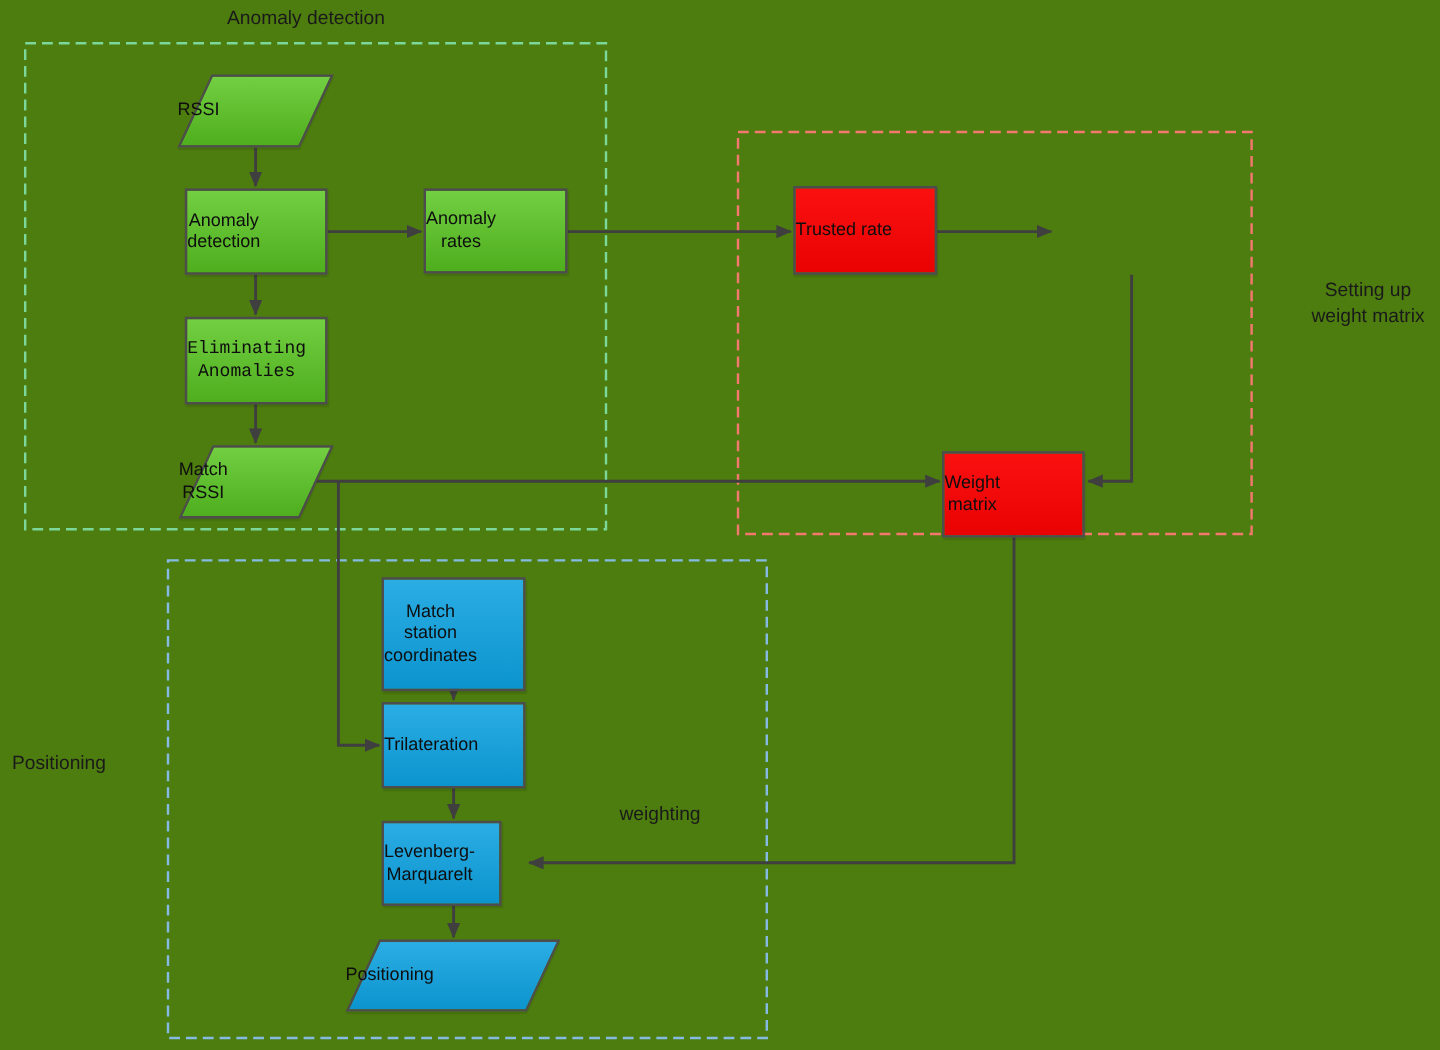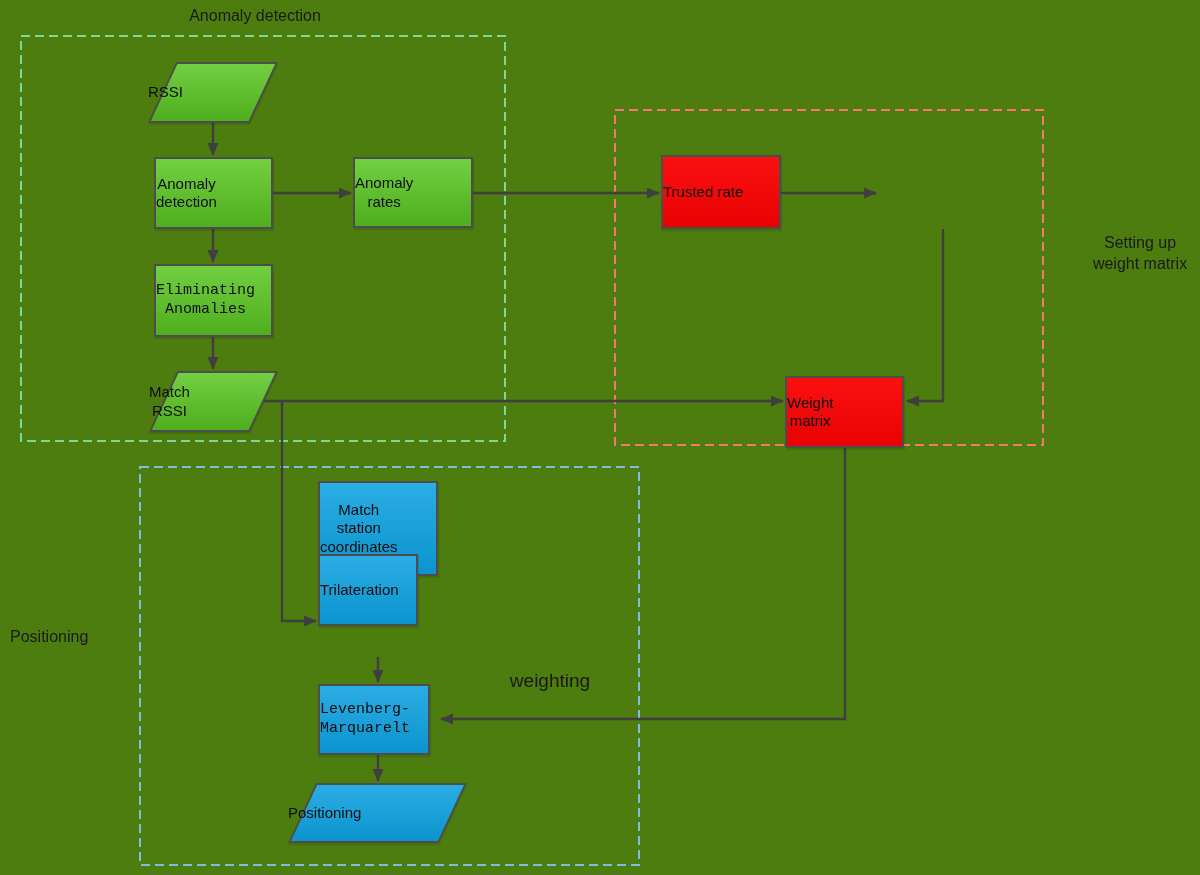--- a/index.html
+++ b/index.html
@@ -71,21 +71,21 @@
     <path d="M845,437 L845,719 L441,719" fill="none" stroke="#3f3f3f" stroke-width="2.4" marker-end="url(#arr)"></path>
     <path d="M378,562 L378,583" fill="none" stroke="#3f3f3f" stroke-width="2.4" marker-end="url(#arr)"></path>
     <path d="M378,657 L378,682" fill="none" stroke="#3f3f3f" stroke-width="2.4" marker-end="url(#arr)"></path>
     <path d="M378,755 L378,781" fill="none" stroke="#3f3f3f" stroke-width="2.4" marker-end="url(#arr)"></path>
   </svg>
 
   <div class="glabel" style="left:155px;top:6px;width:200px;">Anomaly detection</div>
   <div class="glabel" style="left:1055px;top:233px;width:170px;">Setting up
 weight matrix</div>
   <div class="glabel" style="left:10px;top:627px;width:110px;text-align:left;">Positioning</div>
-  <div class="glabel" style="left:500px;top:669px;width:100px;font-size:19px;">weighting</div>
+  <div class="glabel" style="left:500px;top:669px;width:100px;font-size:16px;">weighting</div>
 
   <div class="node para" style="left:148px;top:62px;width:130px;height:61px;">
     <div class="pfill green-fill"></div>
     <span class="plabel">RSSI</span>
   </div>
 
   <div class="node box green-fill" style="left:154px;top:157px;width:119px;height:72px;">
     <span>Anomaly
 detection</span>
   </div>
@@ -115,25 +115,25 @@
     <span>Weight
 matrix</span>
   </div>
 
   <div class="node box blue-fill" style="left:318px;top:481px;width:120px;height:95px;">
     <span>Match
 station
 coordinates</span>
   </div>
 
-  <div class="node box blue-fill" style="left:318px;top:554px;width:100px;height:72px;">
+  <div class="node box blue-fill" style="left:318px;top:585px;width:120px;height:72px;">
     <span>Trilateration</span>
   </div>
 
-  <div class="node box blue-fill" style="left:318px;top:684px;width:112px;height:71px;font-family:Liberation Mono, monospace;">
+  <div class="node box blue-fill" style="left:318px;top:684px;width:100px;height:71px;">
     <span>Levenberg-
 Marquarelt</span>
   </div>
 
   <div class="node para" style="left:288px;top:783px;width:179px;height:60px;">
     <div class="pfill blue-fill"></div>
     <span class="plabel">Positioning</span>
   </div>
 
 </div>

